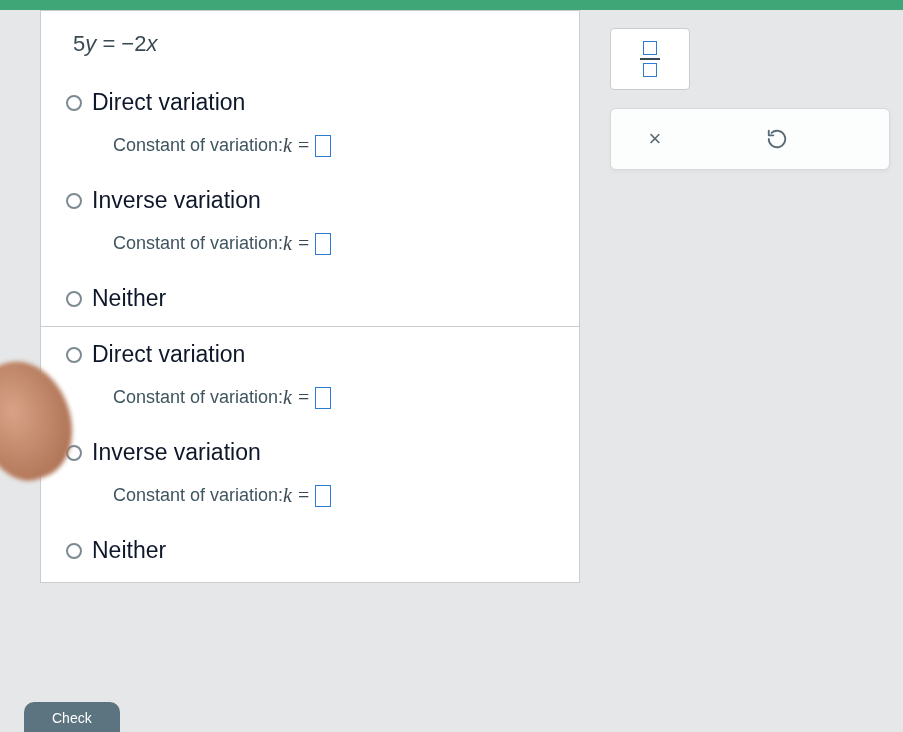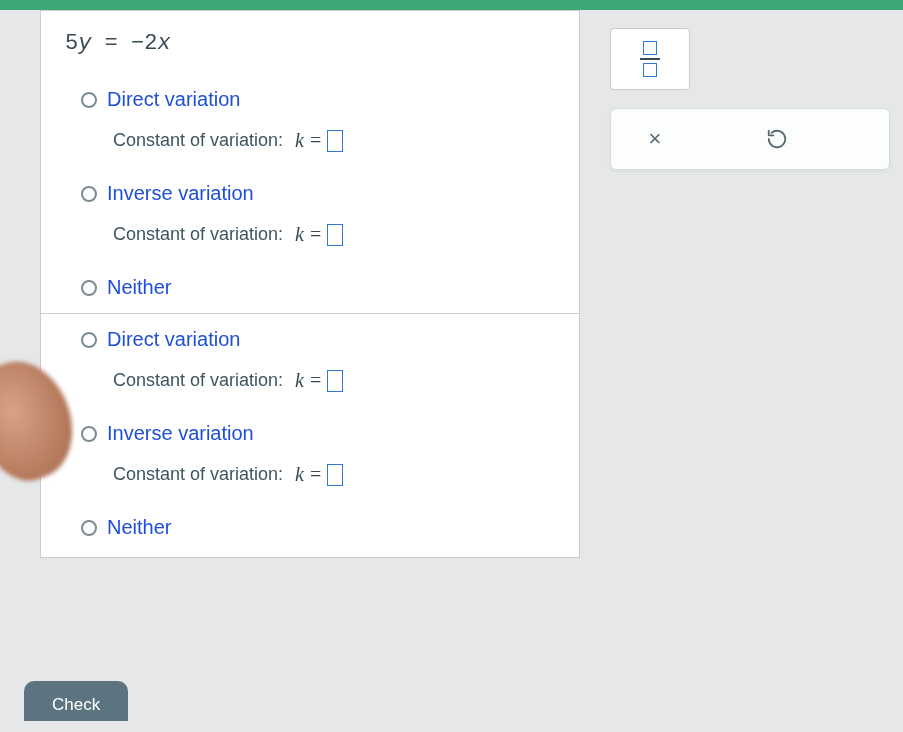--- a/index.html
+++ b/index.html
@@ -22,49 +22,49 @@
     gap: 30px;
     align-items: flex-start;
   }
   .question-panel {
     background: #fff;
     border: 1px solid #c9cdd0;
     width: 540px;
     margin-top: 0;
   }
   .equation {
-    font-family: Liberation Mono, monospace;
+    font-family: Liberation Sans, sans-serif;
     font-style: italic;
     font-size: 22px;
     color: #3a4a52;
-    padding: 20px 24px 18px 24px;
+    padding: 20px 24px 18px 32px;
   }
   .equation .n { font-style: normal; }
   .opt-row {
-    padding: 14px 20px 14px 40px;
-    color: #1d4ed8;
-    font-size: 20px;
+    padding: 14px 20px 14px 25px;
+    color: #0f172a;
+    font-size: 23px;
     display: flex;
     align-items: center;
     gap: 10px;
   }
   .radio {
     width: 16px; height: 16px;
     border: 2px solid #7c8a92;
     border-radius: 50%;
     display: inline-block;
     flex-shrink: 0;
   }
   .sub-row {
     padding: 4px 20px 16px 72px;
     color: #3f5560;
     font-size: 18px;
     display: flex;
     align-items: center;
-    gap: 12px;
+    gap: 0;
   }
   .kexpr {
     font-family: "Times New Roman", serif;
     font-style: italic;
     font-size: 20px;
     color: #3a4a52;
     display: flex;
     align-items: center;
     gap: 6px;
   }
@@ -123,25 +123,25 @@
     align-items: center;
     justify-content: center;
     color: #5a6a72;
     cursor: pointer;
     font-size: 22px;
   }
 
   .check-btn {
     position: absolute;
     left: 24px;
-    bottom: 11px;
+    bottom: 0;
     background: #5b7480;
     color: #fff;
-    font-size: 17px;
-    padding: 14px 28px 6px 28px;
+    font-size: 14px;
+    padding: 8px 28px 6px 28px;
     border-radius: 10px 10px 0 0;
     cursor: pointer;
   }
 
   .finger {
     position: absolute;
     left: -20px;
     top: 360px;
     width: 90px;
     height: 120px;

